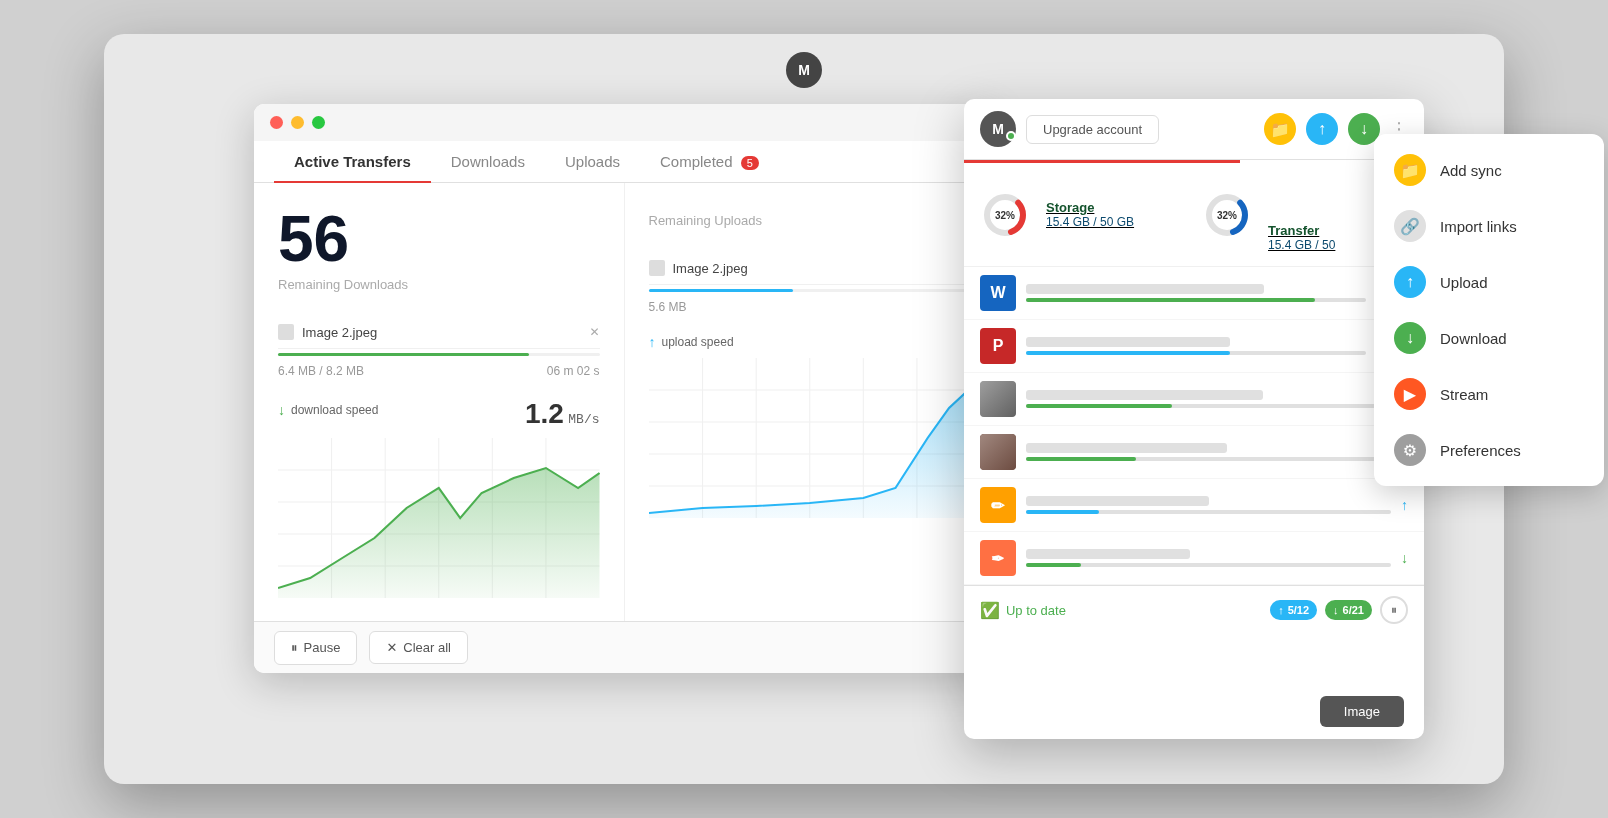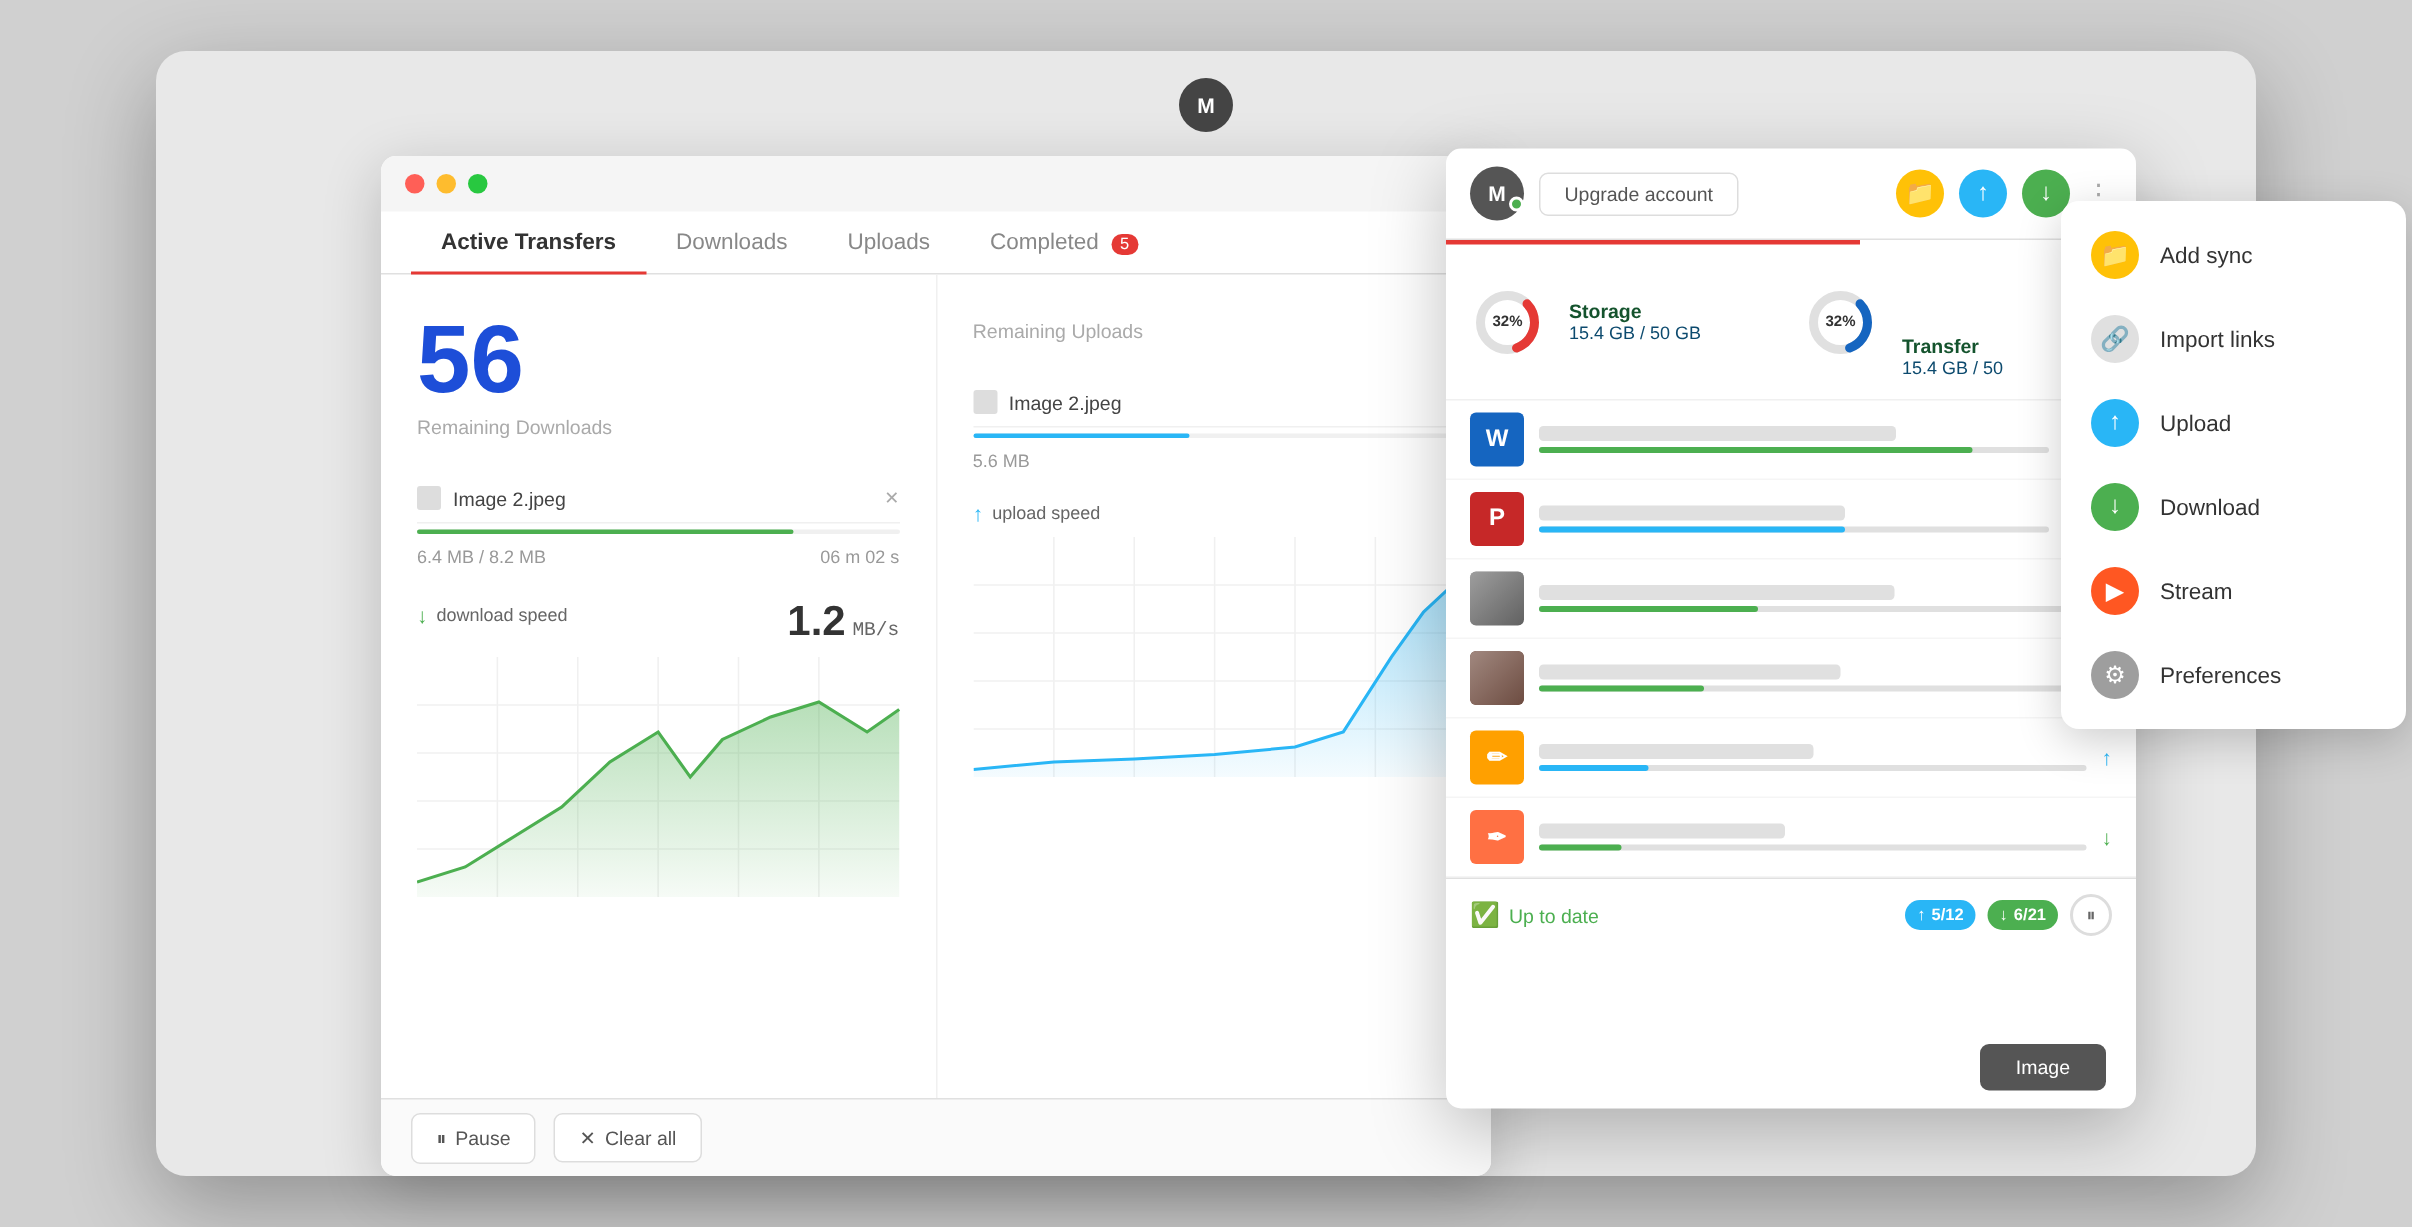--- a/index.html
+++ b/index.html
@@ -28,21 +28,21 @@
       border-radius: 20px;
       box-shadow: 0 20px 60px rgba(0,0,0,0.3);
     }
 
     
     .main-window {
       position: absolute;
       top: 70px;
       left: 150px;
       width: 740px;
-      height: 680px;
+      height: 569px;
       background: #fff;
       border-radius: 10px;
       box-shadow: 0 10px 40px rgba(0,0,0,0.2);
       overflow: hidden;
     }
 
     .window-titlebar {
       display: flex;
       align-items: center;
       padding: 12px 16px;
@@ -107,21 +107,21 @@
       flex: 1;
       padding: 24px;
       border-right: 1px solid #f0f0f0;
     }
 
     .panel:last-child { border-right: none; }
 
     .big-number-green {
       font-size: 64px;
       font-weight: 700;
-      color: #1d4ed8;
+      color: #0f172a;
       line-height: 1;
     }
 
     .big-number-blue {
       font-size: 64px;
       font-weight: 700;
       color: #29b6f6;
       line-height: 1;
     }
 
@@ -324,20 +324,21 @@
       background: #e53935;
       margin: 0;
     }
 
     .storage-bar {
       display: flex;
       align-items: center;
       padding: 14px 16px;
       border-bottom: 1px solid #f0f0f0;
       gap: 16px;
+      text-decoration: underline;
     }
 
     .donut-container {
       position: relative;
       width: 50px; height: 50px;
     }
 
     .donut-label {
       position: absolute;
       top: 50%; left: 50%;

